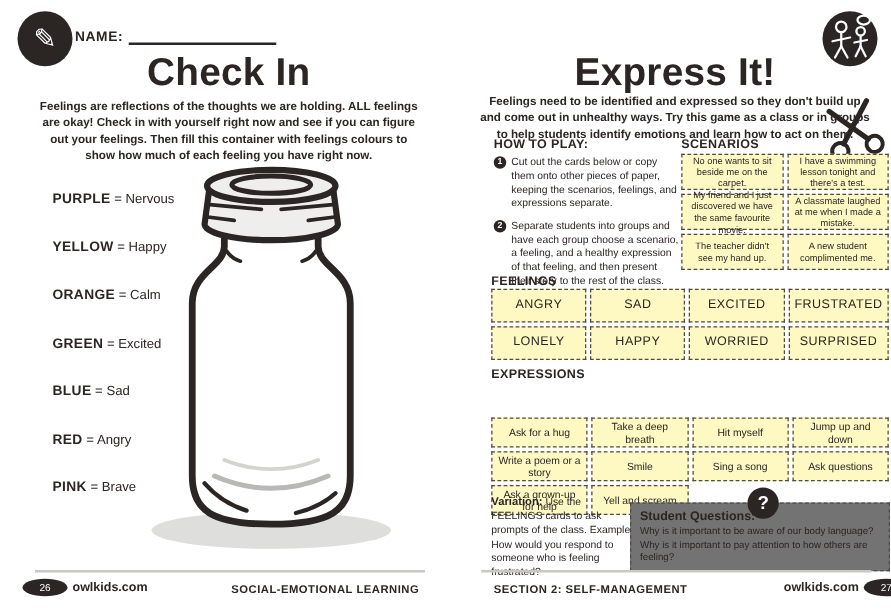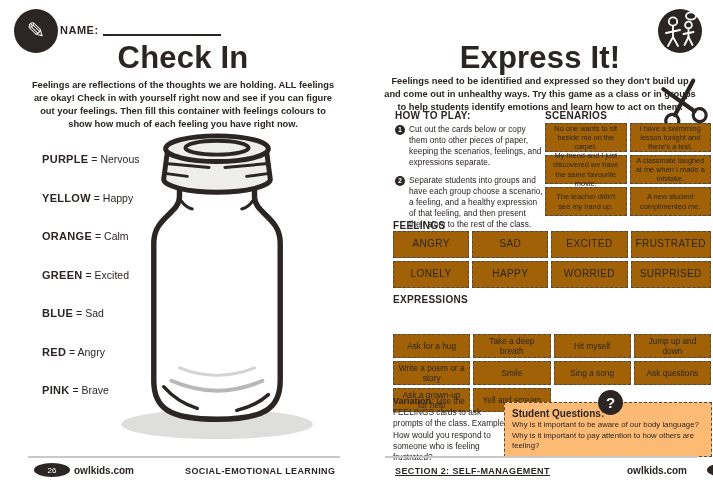--- a/index.html
+++ b/index.html
@@ -29,45 +29,45 @@
   
   .sec-head { font-weight:bold; font-size:10px; letter-spacing:.3px; }
 
   
   .step { display:flex; gap:4px; margin-bottom:7px; font-size:8.3px; line-height:1.32; width:148px; }
   .step-num { flex:0 0 10px; width:10px; height:10px; font-size:7px; font-weight:bold; margin-top:1px; }
 
   
   .card-grid { display:grid; gap:3px; }
   .card {
-    border:1.5px dashed #4e4a48; background:#a16207;
+    border:1.5px dashed #4e4a48; background:#fef9c3;
     display:flex; align-items:center; justify-content:center; text-align:center;
     padding:2px 4px; line-height:1.25;
   }
   .scenario-grid { grid-template-columns:1fr 1fr; width:166px; }
   .scenario-grid .card { font-size:7.4px; height:29px; }
   .feel-grid { grid-template-columns:repeat(4,1fr); width:318px; }
   .feel-grid .card { font-size:10px; font-weight:normal; letter-spacing:.4px; height:27px; }
   .expr-grid { grid-template-columns:repeat(4,1fr); width:318px;margin-top:29px; }
   .expr-grid .card { font-size:8.3px; height:24px; }
 
   
   .variation { font-size:8.3px; line-height:1.35; width:114px; }
   .variation b { font-size:9px; }
   .sq-box {
-    border:1.5px dashed #4e4a48; background:#fdba74; width:208px; padding:5px 7px 4px 7px;
+    border:1.5px dashed #4e4a48; background:#737373; width:208px; padding:5px 7px 4px 7px;
   }
   .sq-head { font-weight:bold; font-size:10px; margin-bottom:1px; }
   .sq-q { font-size:7.8px; line-height:1.35; }
 
   
   .foot-line { height:2px; background:#c9c8c6; }
   .foot-site { font-weight:bold; font-size:10px; }
   .foot-sec { font-weight:bold; font-size:9px; letter-spacing:.4px; }
-  .foot-badge { width:36px; height:14px; font-size:8px; font-weight:normal;margin-left:16px; }
+  .foot-badge { width:36px; height:14px; font-size:8px; font-weight:normal; }
   .foot-left { display:flex; align-items:center; gap:4px; }
 </style>
 </head>
 <body>
 
 <div class="sheet">
 
   <div class="abs bads" style="left:14px; top:9px;">
     <div class="badge-circle corner-icon">
         <span class="pencil-glyph">✎</span>
@@ -216,19 +216,19 @@
   </div>
 
   <div class="abs badge-circle" style="left:598px; top:390px; width:25px; height:25px; font-weight:bold; font-size:15px; z-index:2;">?</div>
   <div class="abs sq-box" style="left:504px; top:402px;">
     <div class="sq-head">Student Questions:</div>
     <div class="sq-q">Why is it important to be aware of our body language?</div>
     <div class="sq-q">Why is it important to pay attention to how others are feeling?</div>
   </div>
 
   <div class="abs foot-line" style="left:385px; top:456px; width:312px;"></div>
-  <div class="abs foot-sec" style="left:395px; top:466px;text-decoration:underline;">SECTION 2: SELF-MANAGEMENT</div>
+  <div class="abs foot-sec" style="left:395px; top:466px;">SECTION 2: SELF-MANAGEMENT</div>
   <div class="abs foot-left" style="left:627px; top:463px;">
     <span class="foot-site">owlkids.com</span>
     <span class="badge-circle foot-badge">27</span>
   </div>
 
 </div>
 
 </body></html>

